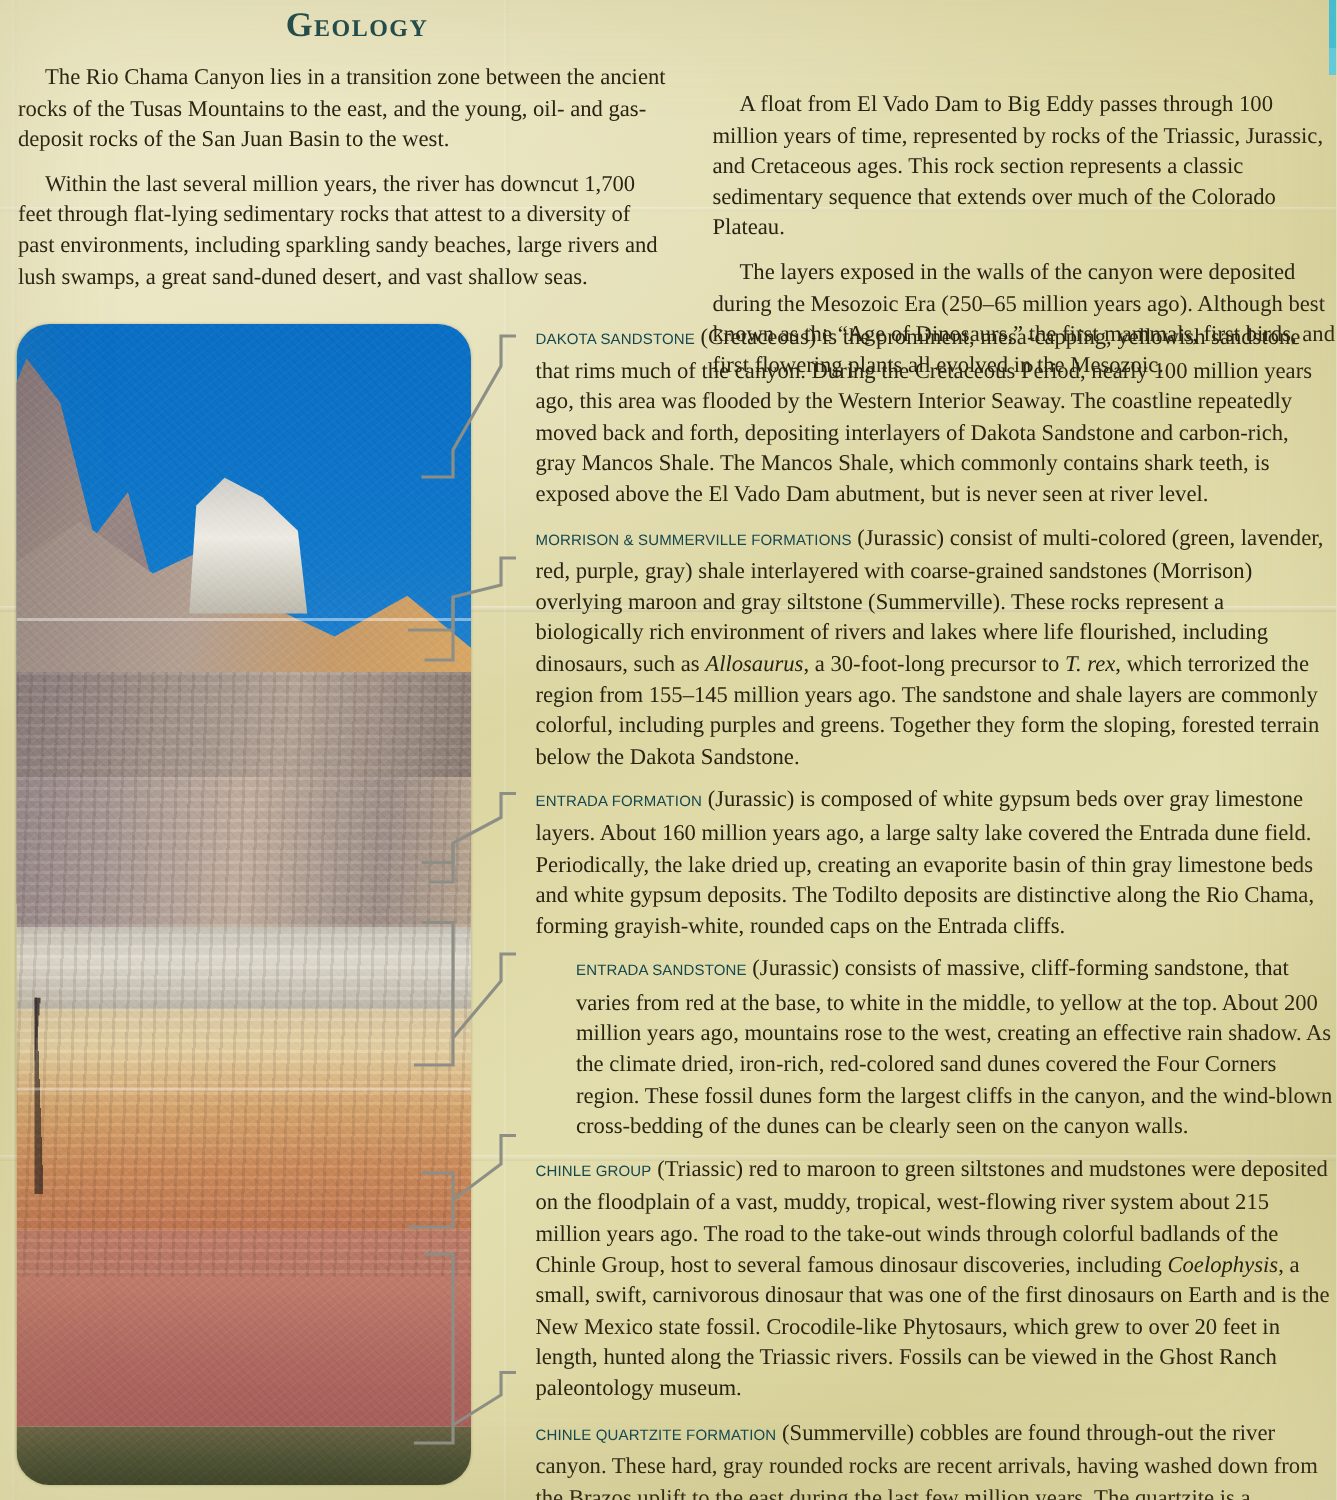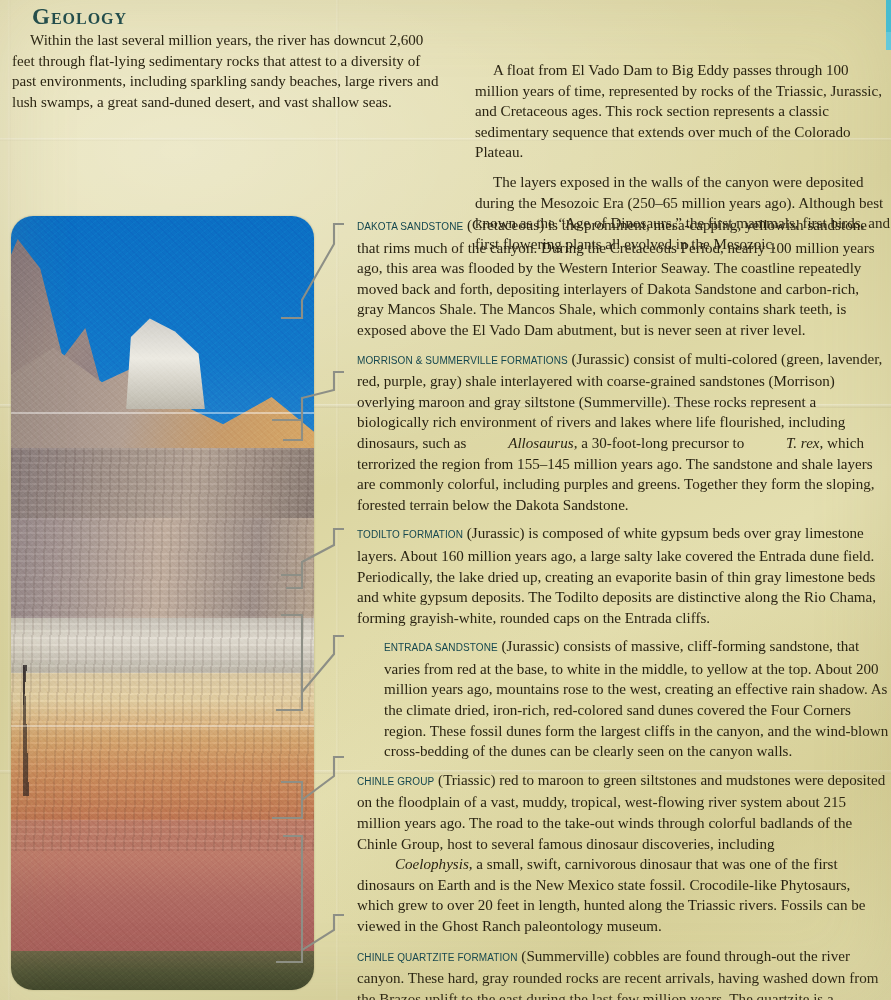--- a/index.html
+++ b/index.html
@@ -58,27 +58,28 @@
   }
   .col-left {
     position: absolute;
     left: 12px; top: 2px; width: 432px;
   }
   .col-right {
     position: absolute;
     left: 475px; top: 12px; width: 420px; margin-top: 48px;
   }
   h1.page-title {
-    margin: 2px 0 0 0;
+    margin: 2px 0 12px 0;
     font-family: "Liberation Serif", serif;
     font-variant: small-caps;
     font-weight: bold;
     font-size: 23px;
     letter-spacing: 1px;
     color: #1d4a4c;
+    text-align: center;
     padding-left: 20px;
   }
   p.body {
     margin: 0 0 9px 0;
     font-size: 15.1px;
     line-height: 20.6px;
     color: #2a2413;
     text-align: left;
     text-indent: 18px;
   }
@@ -186,21 +187,21 @@
     color: #2a2413;
     text-align: left;
   }
   .fname {
     font-family: "Liberation Sans", sans-serif;
     font-weight: normal;
     font-size: 10px;
     letter-spacing: .1px;
     color: #15474f;
   }
-  .ital { font-style: italic; margin-left: 38px; }
+  .ital { font-style: italic; }
 
   
   #f-dakota   { margin-bottom: 8px; }
   #f-morrison { margin-bottom: 8px; }
   #f-todilto  { margin-bottom: 8px; }
   #f-entrada  { margin-bottom: 8px; margin-left: 27px; }
   #f-chinle   { margin-bottom: 9px; }
   #f-ortega   { margin-bottom: 0; }
 
   .vignette {
@@ -218,21 +219,22 @@
   <div class="crease h1"></div>
   <div class="crease h2"></div>
   <div class="crease h3"></div>
   <div class="edge-strip"></div>
   <div class="edge-strip b"></div>
 
   <div id="intro">
 
     <div class="col-left">
       <h1 class="page-title">Geology</h1>
-      <p class="body">Within the last several million years, the river has downcut 2,600 feet through flat-lying sedimentary rocks that attest to a diversity of past environments, including sparkling sandy beaches, large rivers and lush swamps, a great sand-duned desert, and vast shallow seas.</p>
+      <p class="body">The Rio Chama Canyon lies in a transition zone between the ancient rocks of the Tusas Mountains to the east, and the young, oil- and gas-deposit rocks of the San Juan Basin to the west.</p>
+      <p class="body">Within the last several million years, the river has downcut 1,700 feet through flat-lying sedimentary rocks that attest to a diversity of past environments, including sparkling sandy beaches, large rivers and lush swamps, a great sand-duned desert, and vast shallow seas.</p>
     </div>
 
     <div class="col-right">
       <p class="body">A float from El Vado Dam to Big Eddy passes through 100 million years of time, represented by rocks of the Triassic, Jurassic, and Cretaceous ages.  This rock section represents a classic sedimentary sequence that extends over much of the Colorado Plateau.</p>
       <p class="body">The layers exposed in the walls of the canyon were deposited during the Mesozoic Era (250–65 million years ago).  Although best known as the “Age of Dinosaurs,” the first mammals, first birds, and first flowering plants all evolved in the Mesozoic.</p>
     </div>
 
   </div>
 
   <div id="photo">
@@ -286,21 +288,21 @@
 
     <div class="formation" id="f-morrison">
       <p>
         <span class="fname">MORRISON &amp; SUMMERVILLE FORMATIONS</span>
         <span>(Jurassic)</span><span> consist of multi-colored (green, lavender, red, purple, gray) shale interlayered with coarse-grained sandstones (Morrison) overlying maroon and gray siltstone (Summerville).  These rocks represent a biologically rich environment of rivers and lakes where life flourished, including dinosaurs, such as </span><span class="ital">Allosaurus</span><span>, a 30-foot-long precursor to </span><span class="ital">T. rex</span><span>, which terrorized the region from 155–145 million years ago.  The sandstone and shale layers are commonly colorful, including purples and greens.  Together they form the sloping, forested terrain below the Dakota Sandstone.</span>
       </p>
     </div>
 
     <div class="formation" id="f-todilto">
       <p>
-        <span class="fname">TODILTO FORMATION</span>
+        <span class="fname">ENTRADA FORMATION</span>
         <span>(Jurassic)</span><span> is composed of white gypsum beds over gray limestone layers.  About 160 million years ago, a large salty lake covered the Entrada dune field.  Periodically, the lake dried up, creating an evaporite basin of thin gray limestone beds and white gypsum deposits.  The Todilto deposits are distinctive along the Rio Chama, forming grayish-white, rounded caps on the Entrada cliffs.</span>
       </p>
     </div>
 
     <div class="formation" id="f-entrada">
       <p>
         <span class="fname">ENTRADA SANDSTONE</span>
         <span>(Jurassic)</span><span> consists of massive, cliff-forming sandstone, that varies from red at the base, to white in the middle, to yellow at the top.  About 200 million years ago, mountains rose to the west, creating an effective rain shadow.  As the climate dried, iron-rich, red-colored sand dunes covered the Four Corners region.  These fossil dunes form the largest cliffs in the canyon, and the wind-blown cross-bedding of the dunes can be clearly seen on the canyon walls.</span>
       </p>
     </div>

